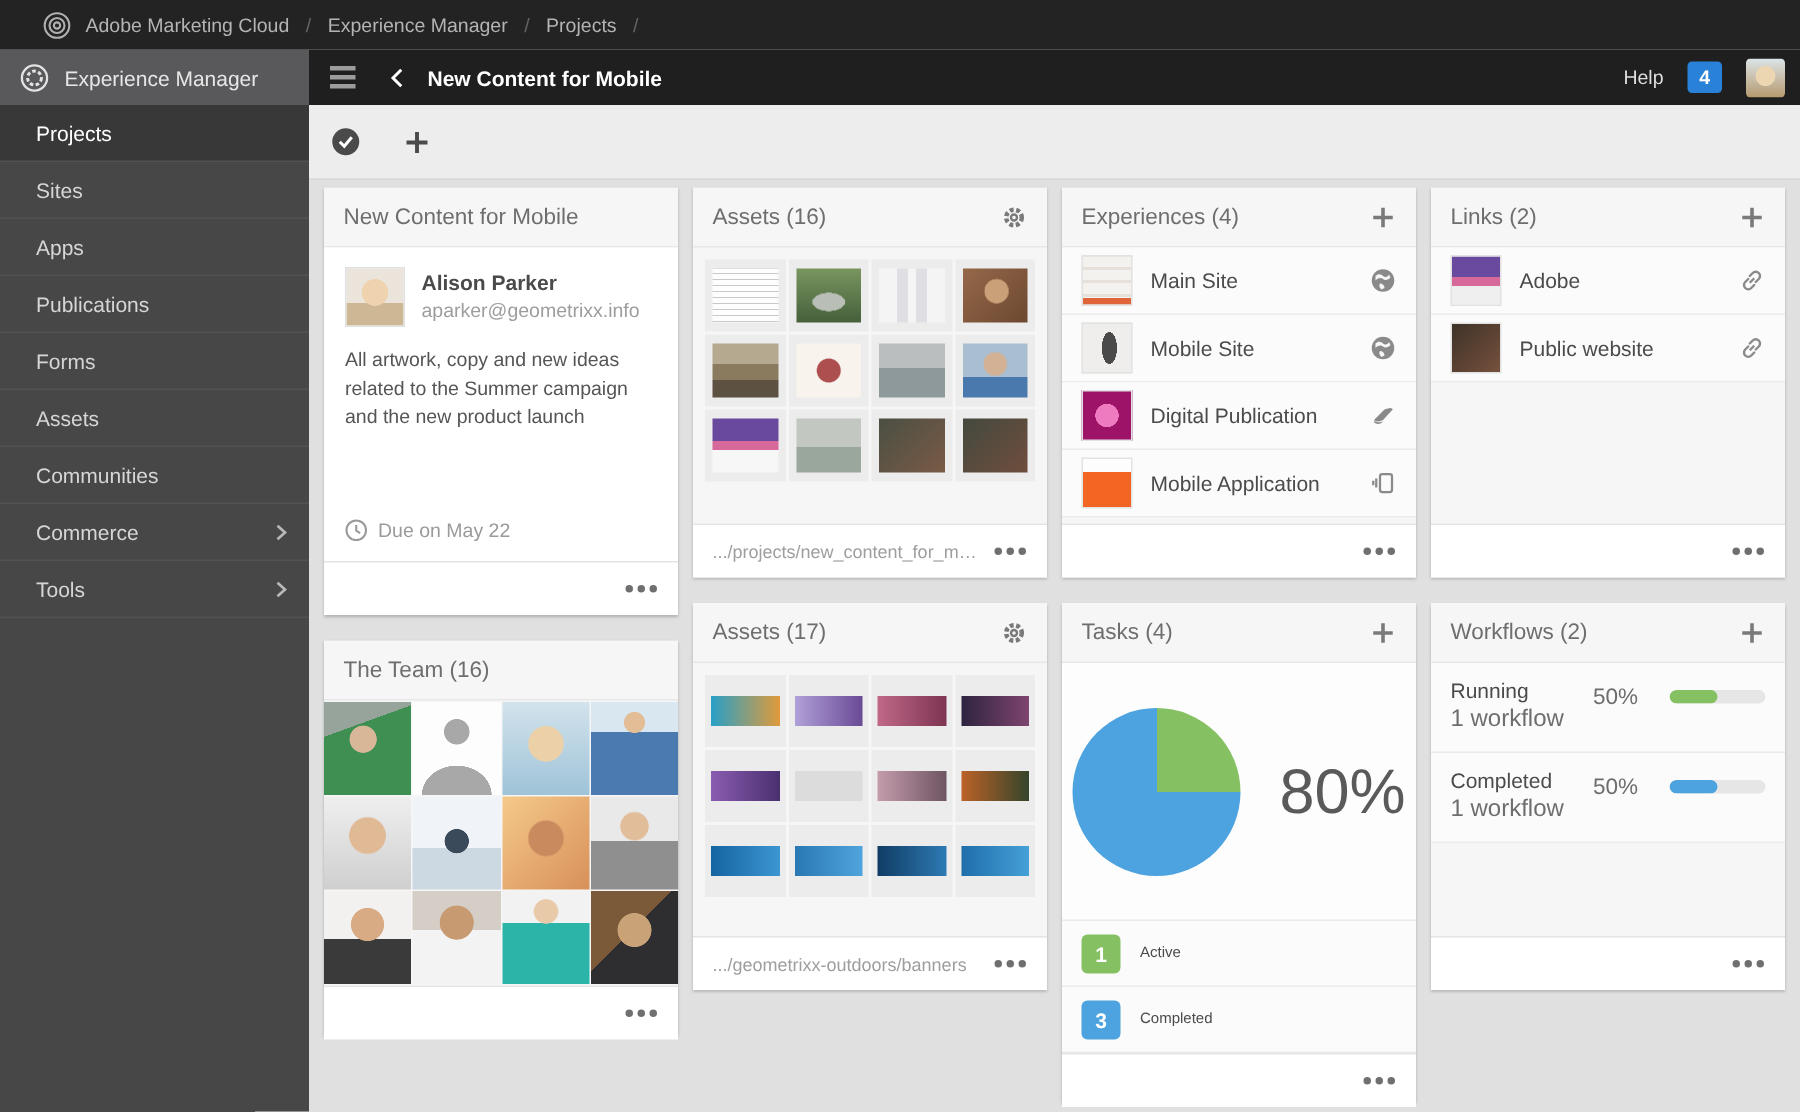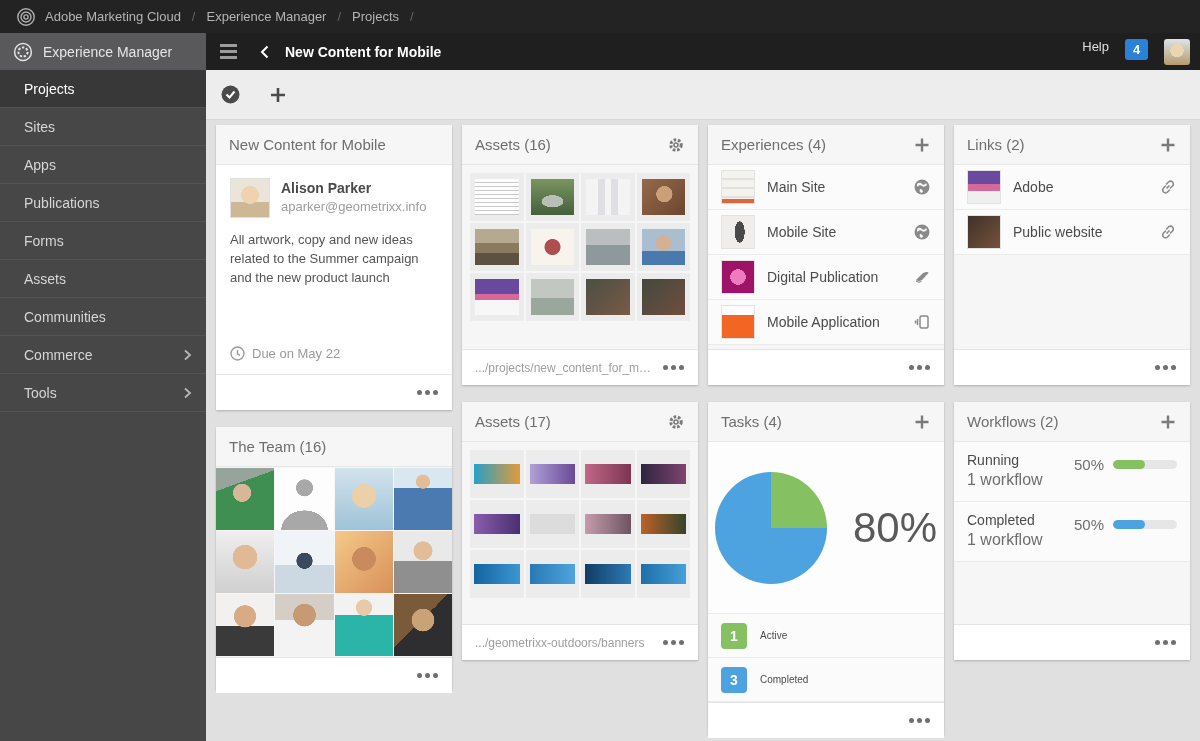--- a/index.html
+++ b/index.html
@@ -1,36 +1,36 @@
 <!DOCTYPE html>
 <html><head>
 <meta charset="utf-8">
 <style>
   * { margin:0; padding:0; box-sizing:border-box; }
   html,body { width:1200px; height:741px; overflow:hidden; font-family:"Liberation Sans", sans-serif; background:#e0e0e0; }
 
   
   .topbar { position:absolute; left:0; top:0; width:1200px; height:33px; background:#232323;
-            display:flex; align-items:center; padding-left:16px; gap:9px; }
+            display:flex; align-items:center; padding-left:28px; gap:9px; }
   .mc-logo { width:20px; height:20px; flex:none; }
   .crumb { color:#b4b4b4; font-size:13px; cursor:default; }
   .sep { color:#646464; font-size:13px; margin:0 2px; }
 
   
   .appbar { position:absolute; left:0; top:33px; width:1200px; height:37px; background:#1f1f1f;
             display:flex; align-items:center; }
   .side-head { width:206px; height:37px; background:#59595c; display:flex; align-items:center;
                gap:10px; padding-left:13px; flex:none; }
   .side-head-label { color:#e6e6e6; font-size:14px; }
   .aem-logo { width:20px; height:20px; }
   .hamburger { margin-left:14px; cursor:pointer; display:flex; flex-direction:column; gap:3px; }
   .hamburger i { display:block; width:17px; height:3px; background:#9c9c9c; }
   .back-btn { margin-left:20px; cursor:pointer; display:flex; align-items:center; }
   .appbar-title { color:#ffffff; font-size:14px; font-weight:bold; margin-left:12px; }
-  .appbar-right { margin-left:auto; display:flex; align-items:flex-start; gap:16px; padding-right:10px; }
+  .appbar-right { margin-left:auto; display:flex; align-items:center; gap:16px; padding-right:10px; }
   .help-link { color:#dedede; font-size:13px; cursor:pointer; }
   .notif-badge { min-width:23px; height:21px; border-radius:3px; background:#2a82d8; color:#fff;
                  font-size:13px; font-weight:bold; display:flex; align-items:center; justify-content:center;
                  padding:0 5px; cursor:pointer; }
   .user-avatar { width:26px; height:26px; border-radius:3px; cursor:pointer; }
 
   
   .sidebar { position:absolute; left:0; top:70px; width:206px; height:671px; background:#474747; }
   .nav-item { height:38px; display:flex; align-items:center; padding:0 14px 0 24px; color:#d6d6d6;
               font-size:14px; border-bottom:1px solid #525252; cursor:pointer; }
@@ -101,21 +101,21 @@
   .tbadge { width:26px; height:26px; border-radius:4px; color:#fff; font-size:14px; font-weight:bold;
             display:flex; align-items:center; justify-content:center; flex:none; }
   .tlabel { font-size:10px; color:#4b4b4b; }
 
   
   .card.workflows { height:258px; }
   .wrow { flex:none; background:#fbfbfb; border-bottom:1px solid #ebebeb; padding:10px 13px 12px;
           display:flex; align-items:flex-start; }
   .wlabel { font-size:14px; color:#4b4b4b; }
   .wsub { font-size:16px; color:#6e6e6e; margin-top:3px; }
-  .wright { margin-left:auto; display:flex; align-items:center; gap:9px; padding-top:4px; }
+  .wright { margin-left:auto; display:flex; align-items:center; gap:21px; padding-top:4px; }
   .wpct { font-size:15px; color:#6e6e6e; }
   .wbar { width:64px; height:9px; background:#e6e6e6; border-radius:5px; overflow:hidden; }
   .wfill { height:100%; border-radius:5px; }
 
   svg { display:block; }
 </style>
 </head>
 <body>
 
 <div class="topbar">

